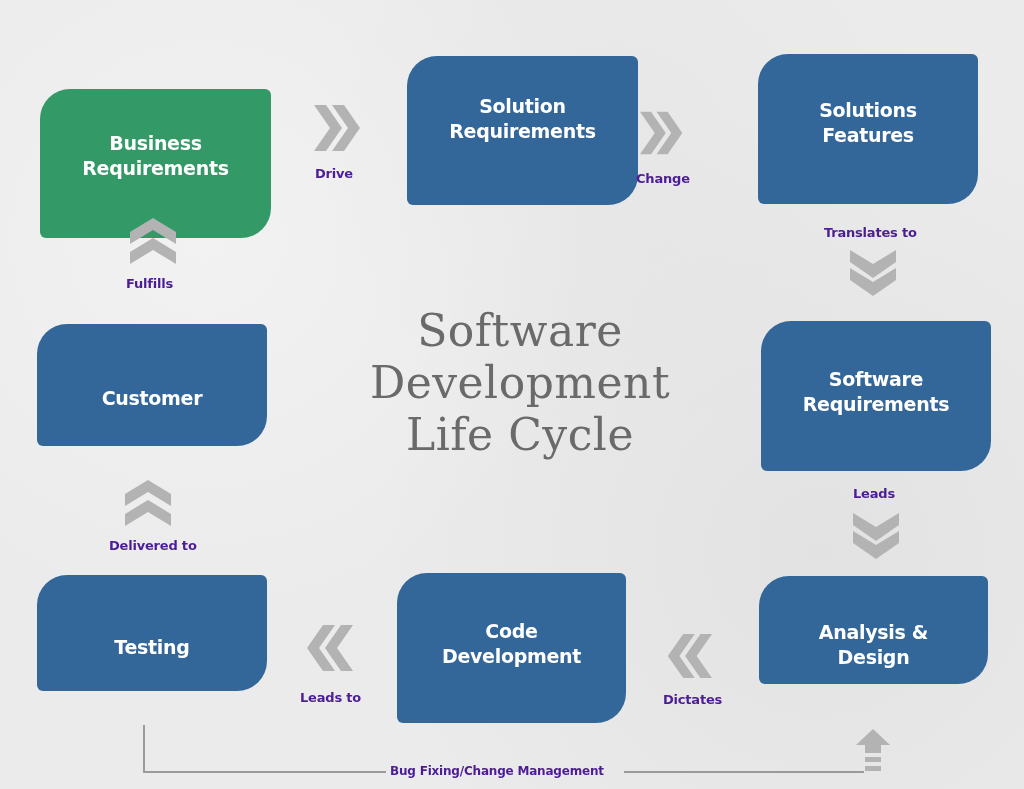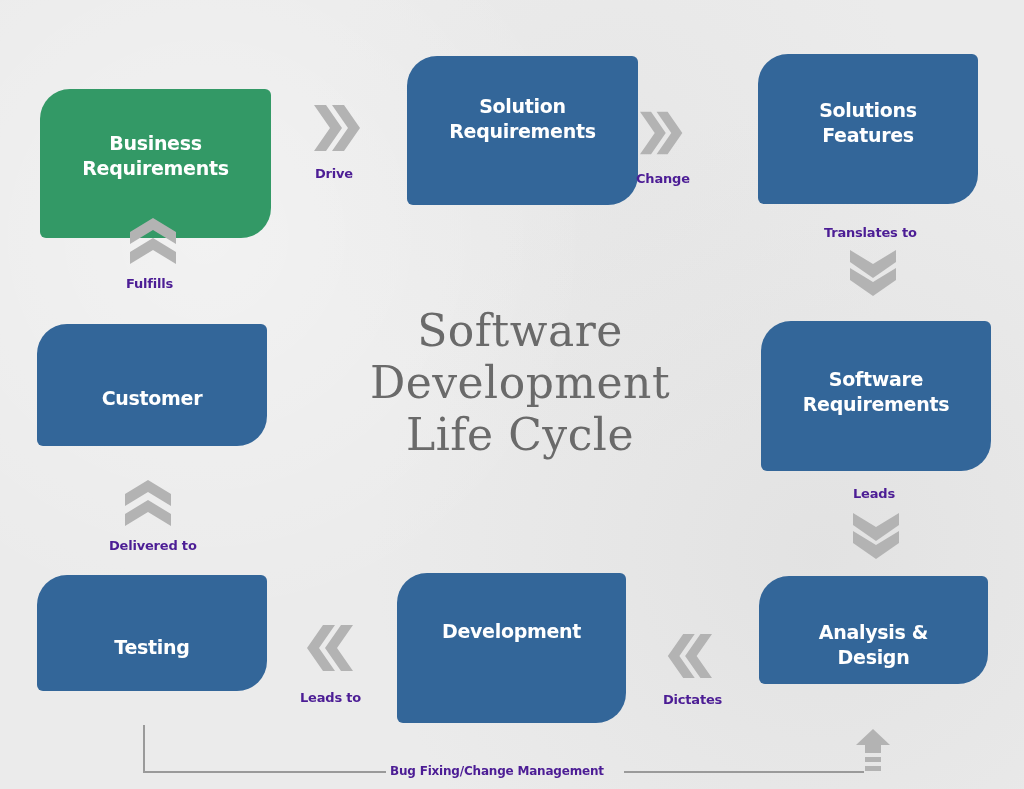--- a/index.html
+++ b/index.html
@@ -95,20 +95,21 @@
 </div>
 
 <div class="box" style="left:37px; top:575px; width:230px; height:116px; padding-top:60px;">
   <div>
     <span>Testing</span>
   </div>
 </div>
 
 <div class="box" style="left:397px; top:573px; width:229px; height:150px; padding-top:46px;">
   <div>
+    <span>Code</span>
     <span>Development</span>
   </div>
 </div>
 
 <div class="box" style="left:759px; top:576px; width:229px; height:108px; padding-top:44px;">
   <div>
     <span>Analysis &amp;</span>
     <span>Design</span>
   </div>
 </div>

